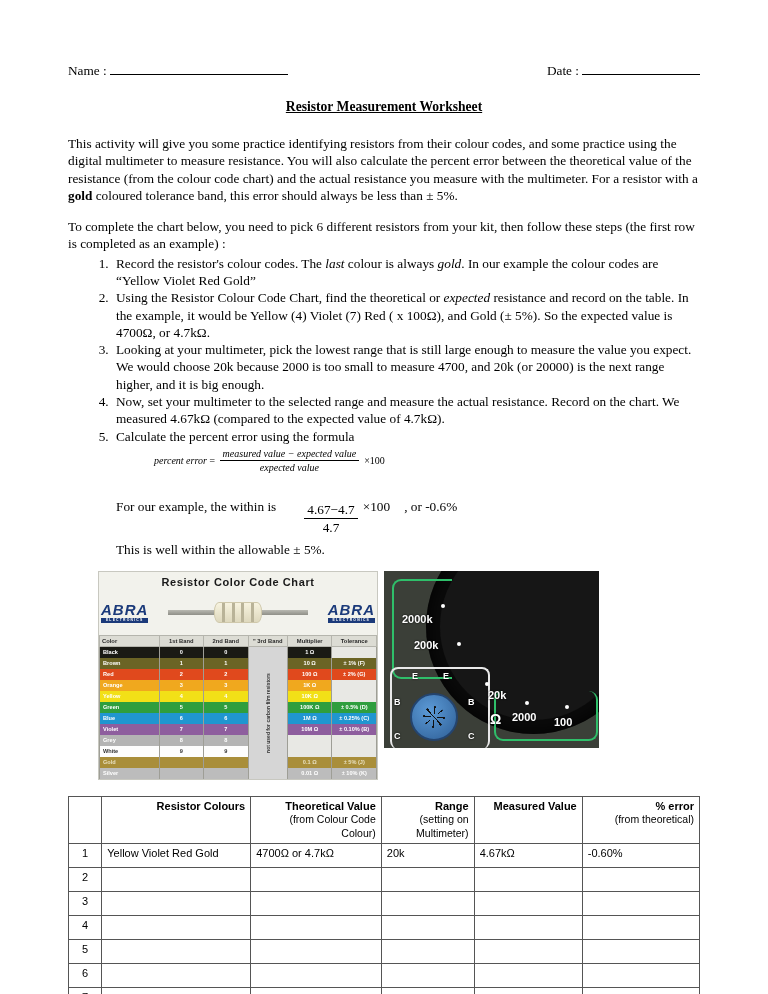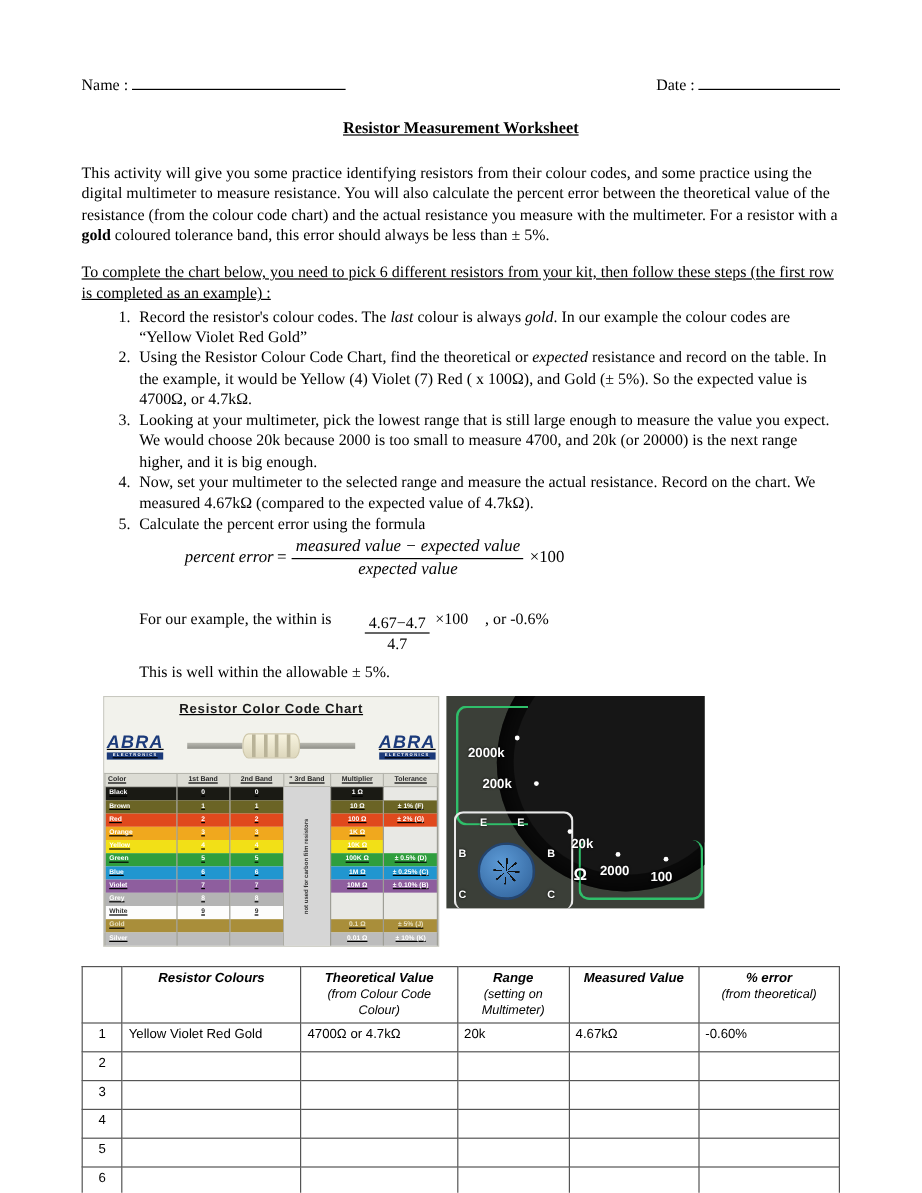--- a/index.html
+++ b/index.html
@@ -50,40 +50,40 @@
     margin: 0 0 20px 0;
   }
 
   
   p.body {
     font-size: 13.3px;
     line-height: 1.30;
     margin: 0 0 14px 0;
     text-align: left;
   }
-  p.body.tight { margin-bottom: 2px; text-decoration: underline; }
+  p.body.tight { margin-bottom: 2px; }
   b { font-weight: bold; }
   i { font-style: italic; }
 
   
   ol.steps {
     margin: 0 0 0 0;
     padding-left: 44px;
     font-size: 13.3px;
     line-height: 1.30;
   }
   ol.steps > li {
     margin-bottom: 0px;
     padding-left: 4px;
   }
 
   
   .formula-main {
     font-style: italic;
-    font-size: 14px;
+    font-size: 10px;
     display: flex;
     align-items: center;
     margin: 3px 0 4px 38px;
     font-family: "Liberation Serif", serif;
   }
   .frac {
     display: inline-flex;
     flex-direction: column;
     align-items: center;
     vertical-align: middle;
@@ -110,23 +110,22 @@
   .formula-row .lead { margin-right: 26px; }
   .formula-row .tail { margin-left: 14px; }
   .frac-num {
     font-style: normal;
     margin-top: 24px;
   }
 
   
   .images {
     display: flex;
-    margin: 12px 0 0 18px;
+    margin: 12px 0 0 30px;
     align-items: flex-start;
-    text-decoration: underline;
   }
 
   
   .cc-chart {
     width: 280px;
     background: #efefe9;
     border: 1px solid #c8c8c0;
     box-sizing: border-box;
     font-family: "Liberation Sans", sans-serif;
   }
@@ -311,25 +310,24 @@
     margin-top: 16px;
     font-family: "Liberation Sans", sans-serif;
     font-size: 11px;
   }
   table.sheet th, table.sheet td {
     border: 1px solid #555;
     padding: 3px 5px;
     vertical-align: top;
   }
   table.sheet th {
-    text-align: center;
+    text-align: right;
     font-weight: bold;
     font-size: 11px;
     line-height: 1.25;
-    font-style: italic;
   }
   table.sheet th .sub {
     font-weight: normal;
     display: block;
     font-size: 10.5px;
   }
   table.sheet td.num {
     text-align: center;
     width: 24px;
     font-size: 11px;

